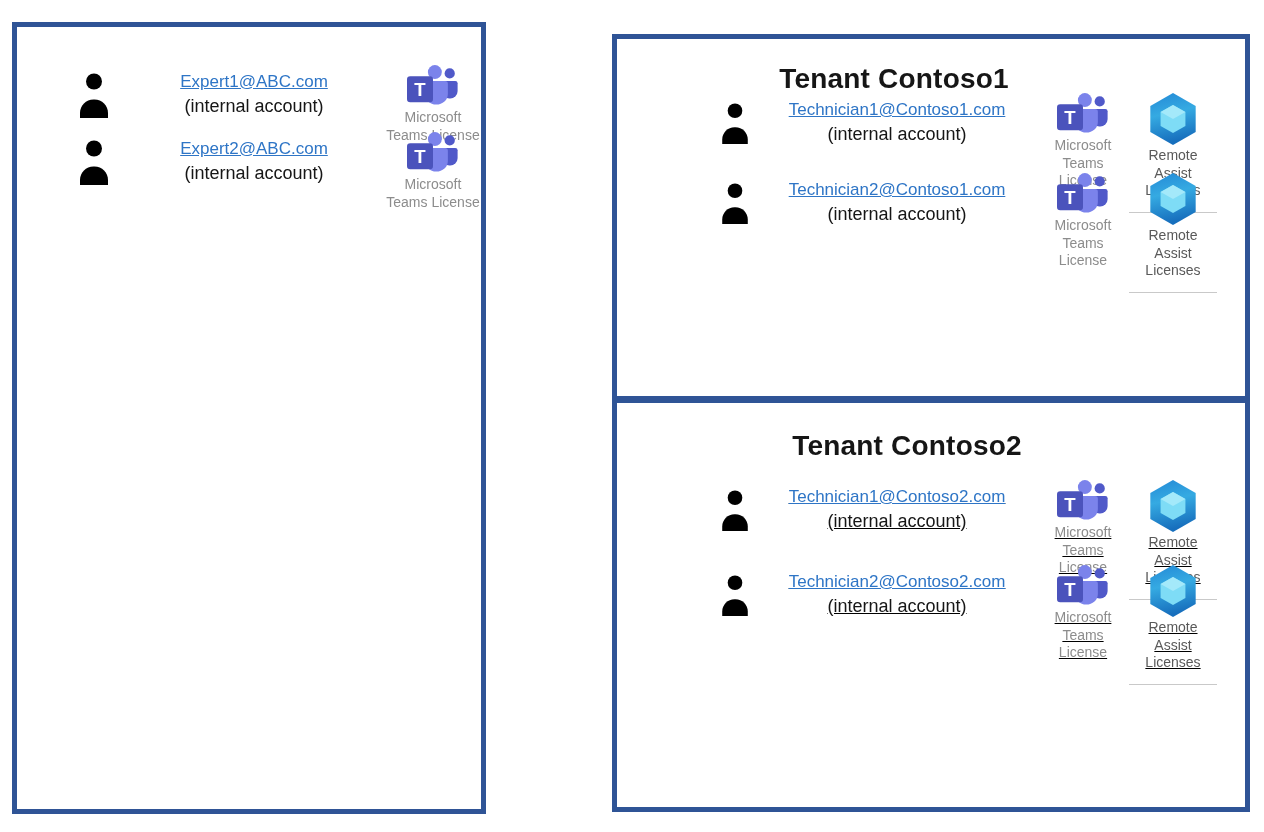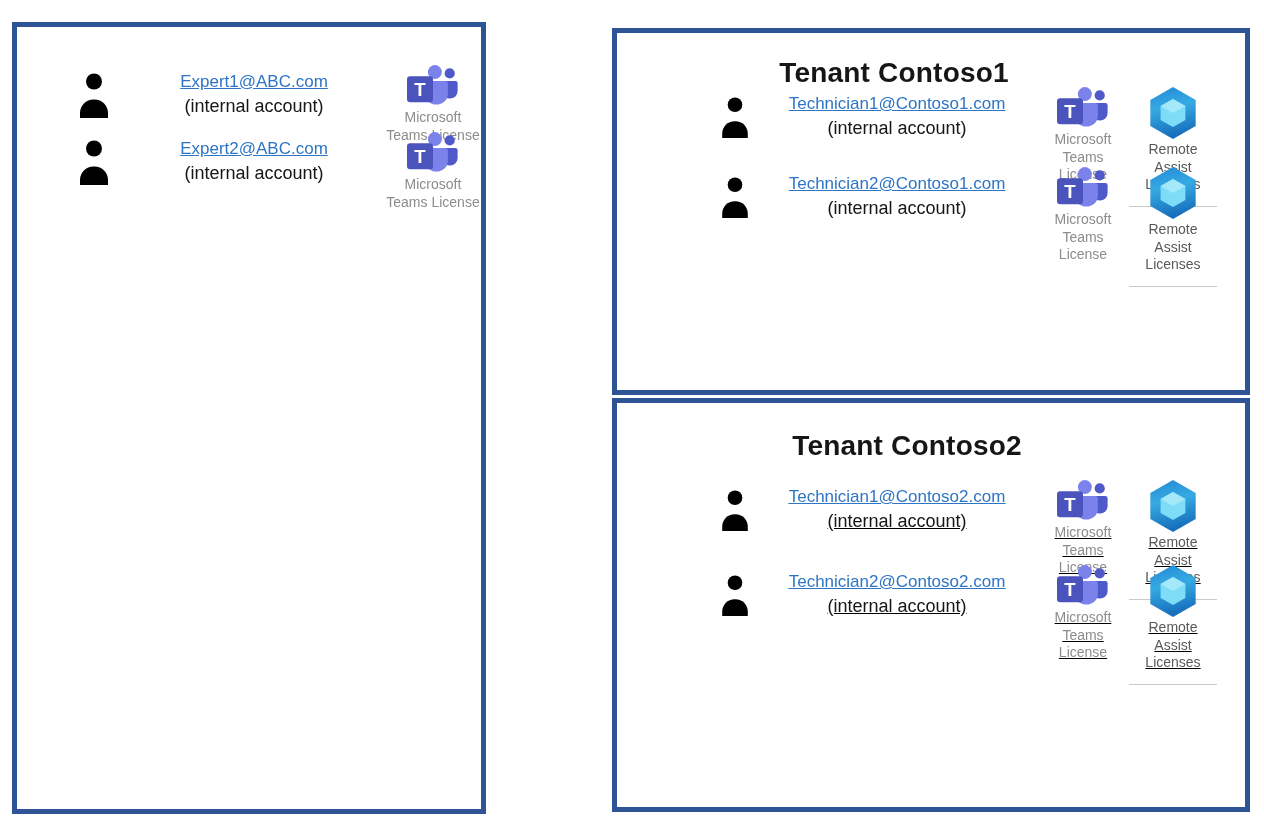--- a/index.html
+++ b/index.html
@@ -2,21 +2,21 @@
 <html><head>
 <meta charset="utf-8">
 <style>
   * { margin:0; padding:0; box-sizing:border-box; }
   html,body { width:1264px; height:832px; background:#ffffff; overflow:hidden;
               font-family:"Liberation Sans", sans-serif; }
   body { position:relative; }
 
   .tenant-box { position:absolute; background:#ffffff; border:5px solid #2F5496; }
   #box-abc { left:12px;  top:22px;  width:474px; height:792px; }
-  #box-c1  { left:612px; top:28px;  width:638px; height:367px; }
+  #box-c1  { left:612px; top:34px;  width:638px; height:367px; }
   #box-c2  { left:612px; top:398px; width:638px; height:414px; }
 
   .tenant-title { font-size:28px; color:#161616; text-align:center; letter-spacing:.2px; }
   #box-abc .tenant-title { margin-top:32px; }
   #box-c1  .tenant-title { margin-top:24px; padding-right:74px; }
   #box-c2  .tenant-title { margin-top:27px; padding-right:48px; }
 
   .rows { display:flex; flex-direction:column; }
   #box-abc .rows { margin-top:44px; }
   #box-c1  .rows { margin-top:4px; }

